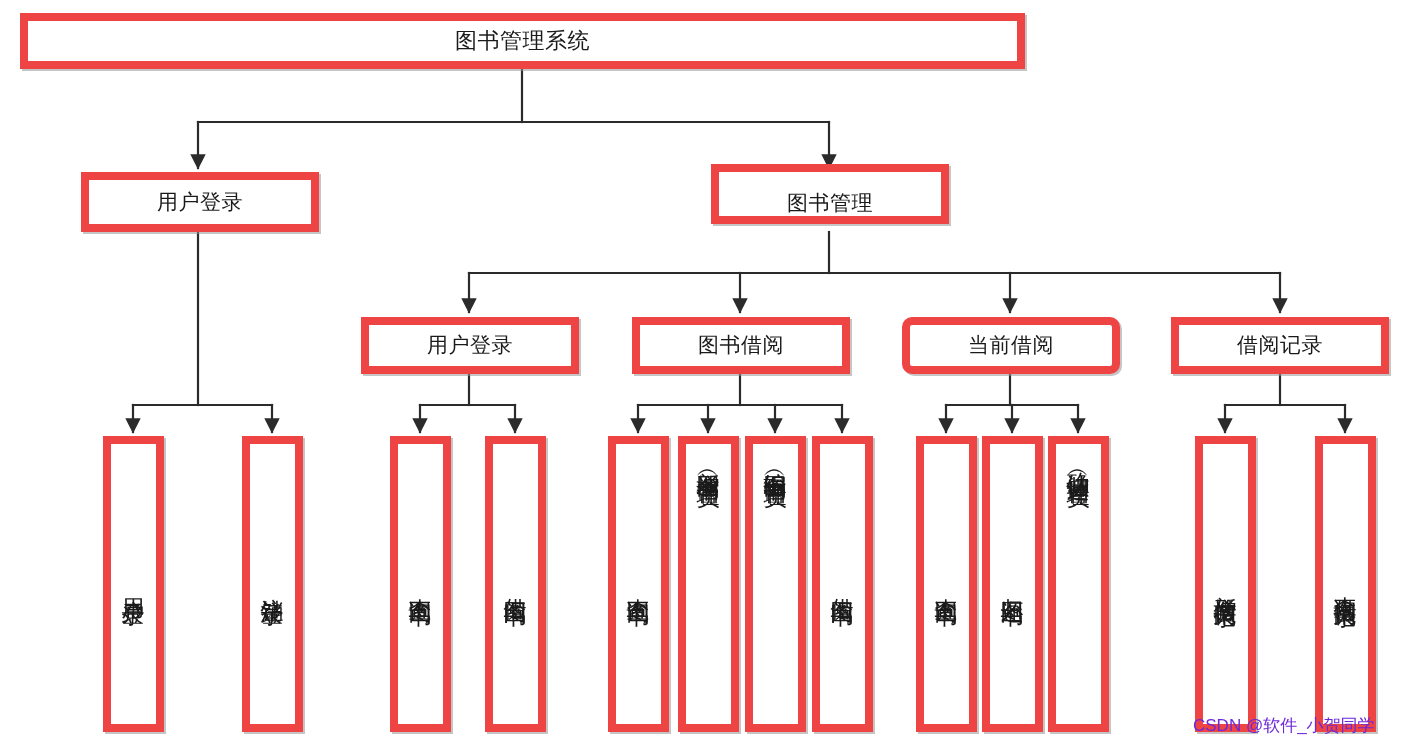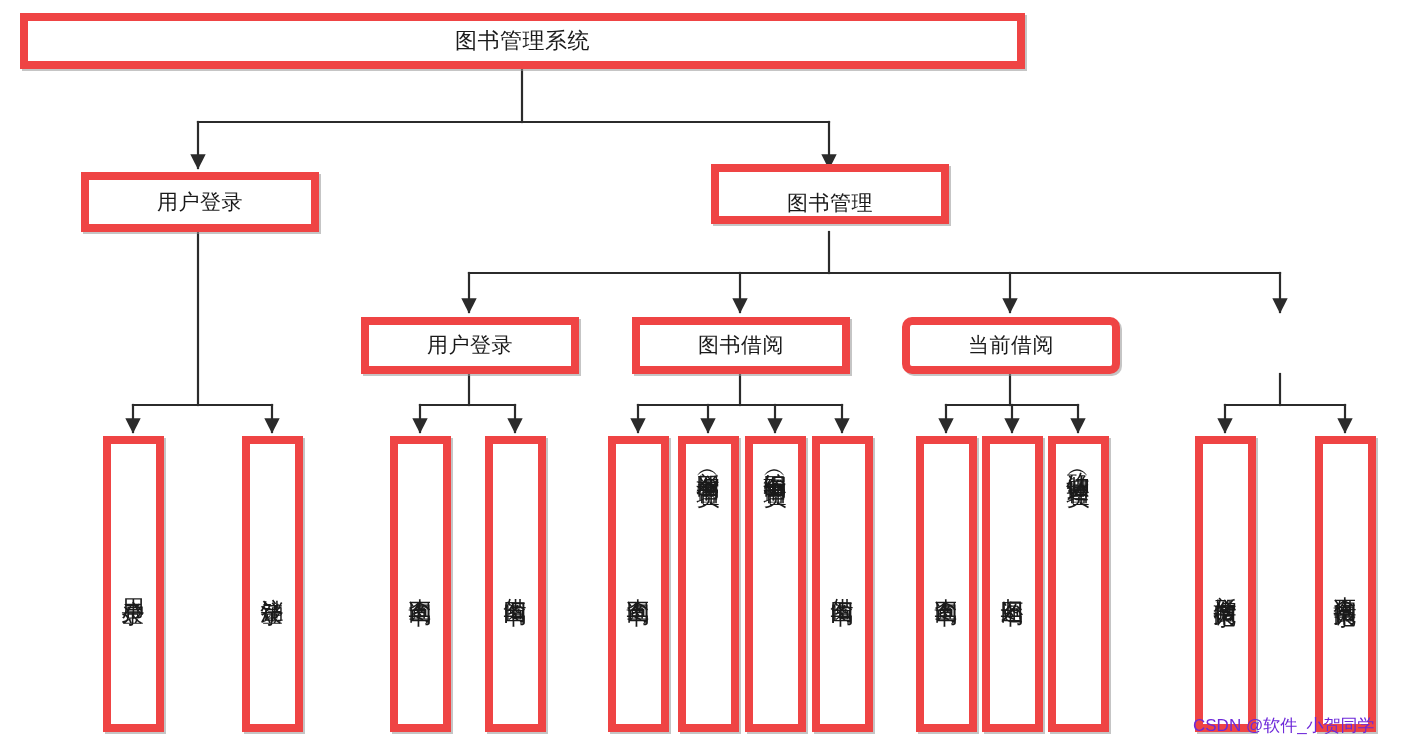--- a/index.html
+++ b/index.html
@@ -148,20 +148,23 @@
 
   <div class="node horiz" style="left: 361px; top: 317px; width: 218px; height: 57px;">
     <span class="lbl">用户登录</span>
   </div>
   <div class="node horiz" style="left: 632px; top: 317px; width: 218px; height: 57px;">
     <span class="lbl">图书借阅</span>
   </div>
   <div class="node horiz" style="left: 902px; top: 317px; width: 218px; height: 57px; border-radius: 10px;">
     <span class="lbl">当前借阅</span>
   </div>
+  <div class="node horiz" style="left: 1171px; top: 317px; width: 218px; height: 57px;">
+    <span class="lbl">借阅记录</span>
+  </div>
 
   <div class="node vert mid" style="left: 103px; top: 436px; width: 61px; height: 296px;">
     <span class="lbl">用户登录</span>
   </div>
   <div class="node vert mid" style="left: 242px; top: 436px; width: 61px; height: 296px;">
     <span class="lbl">注销登录</span>
   </div>
   <div class="node vert mid" style="left: 390px; top: 436px; width: 61px; height: 296px;">
     <span class="lbl">查询图书</span>
   </div>

